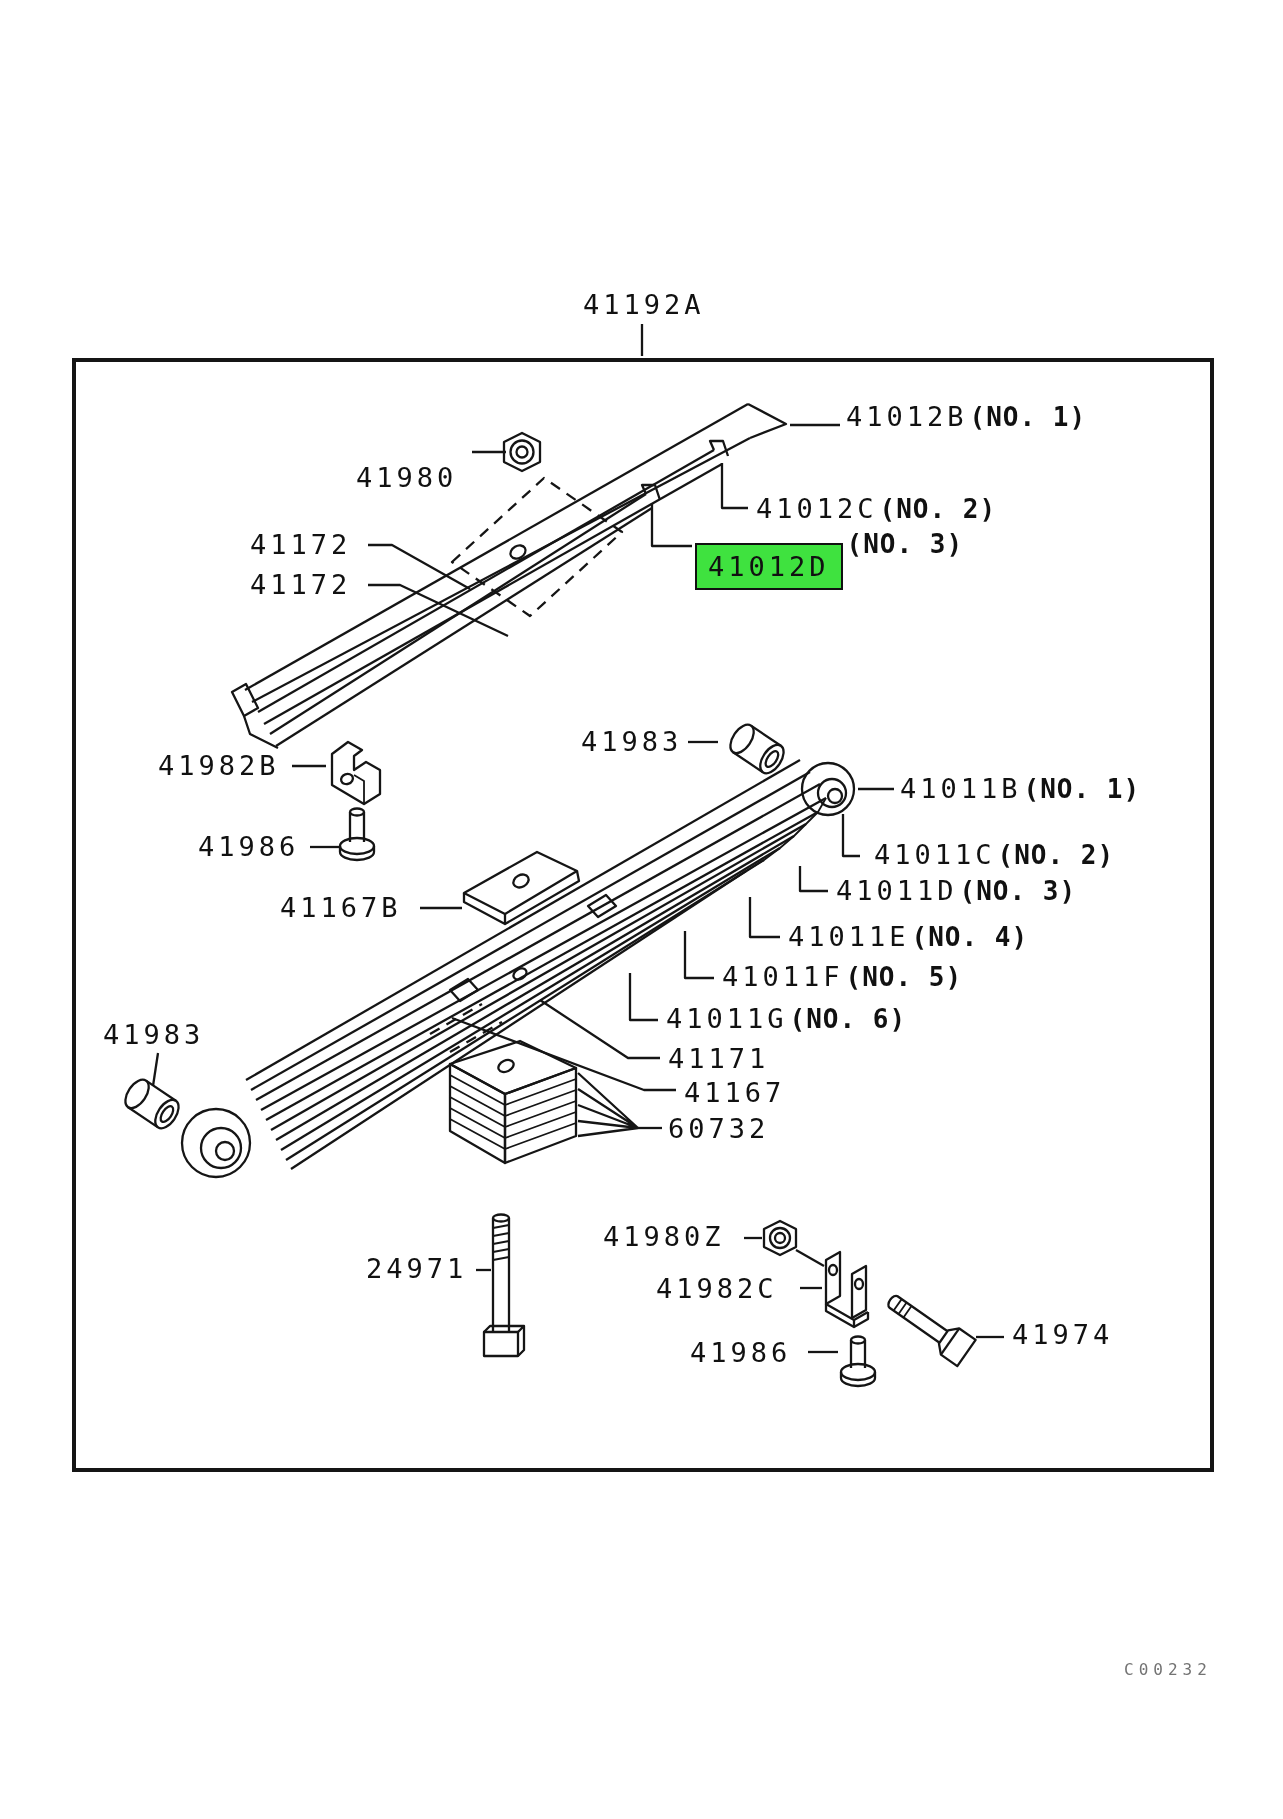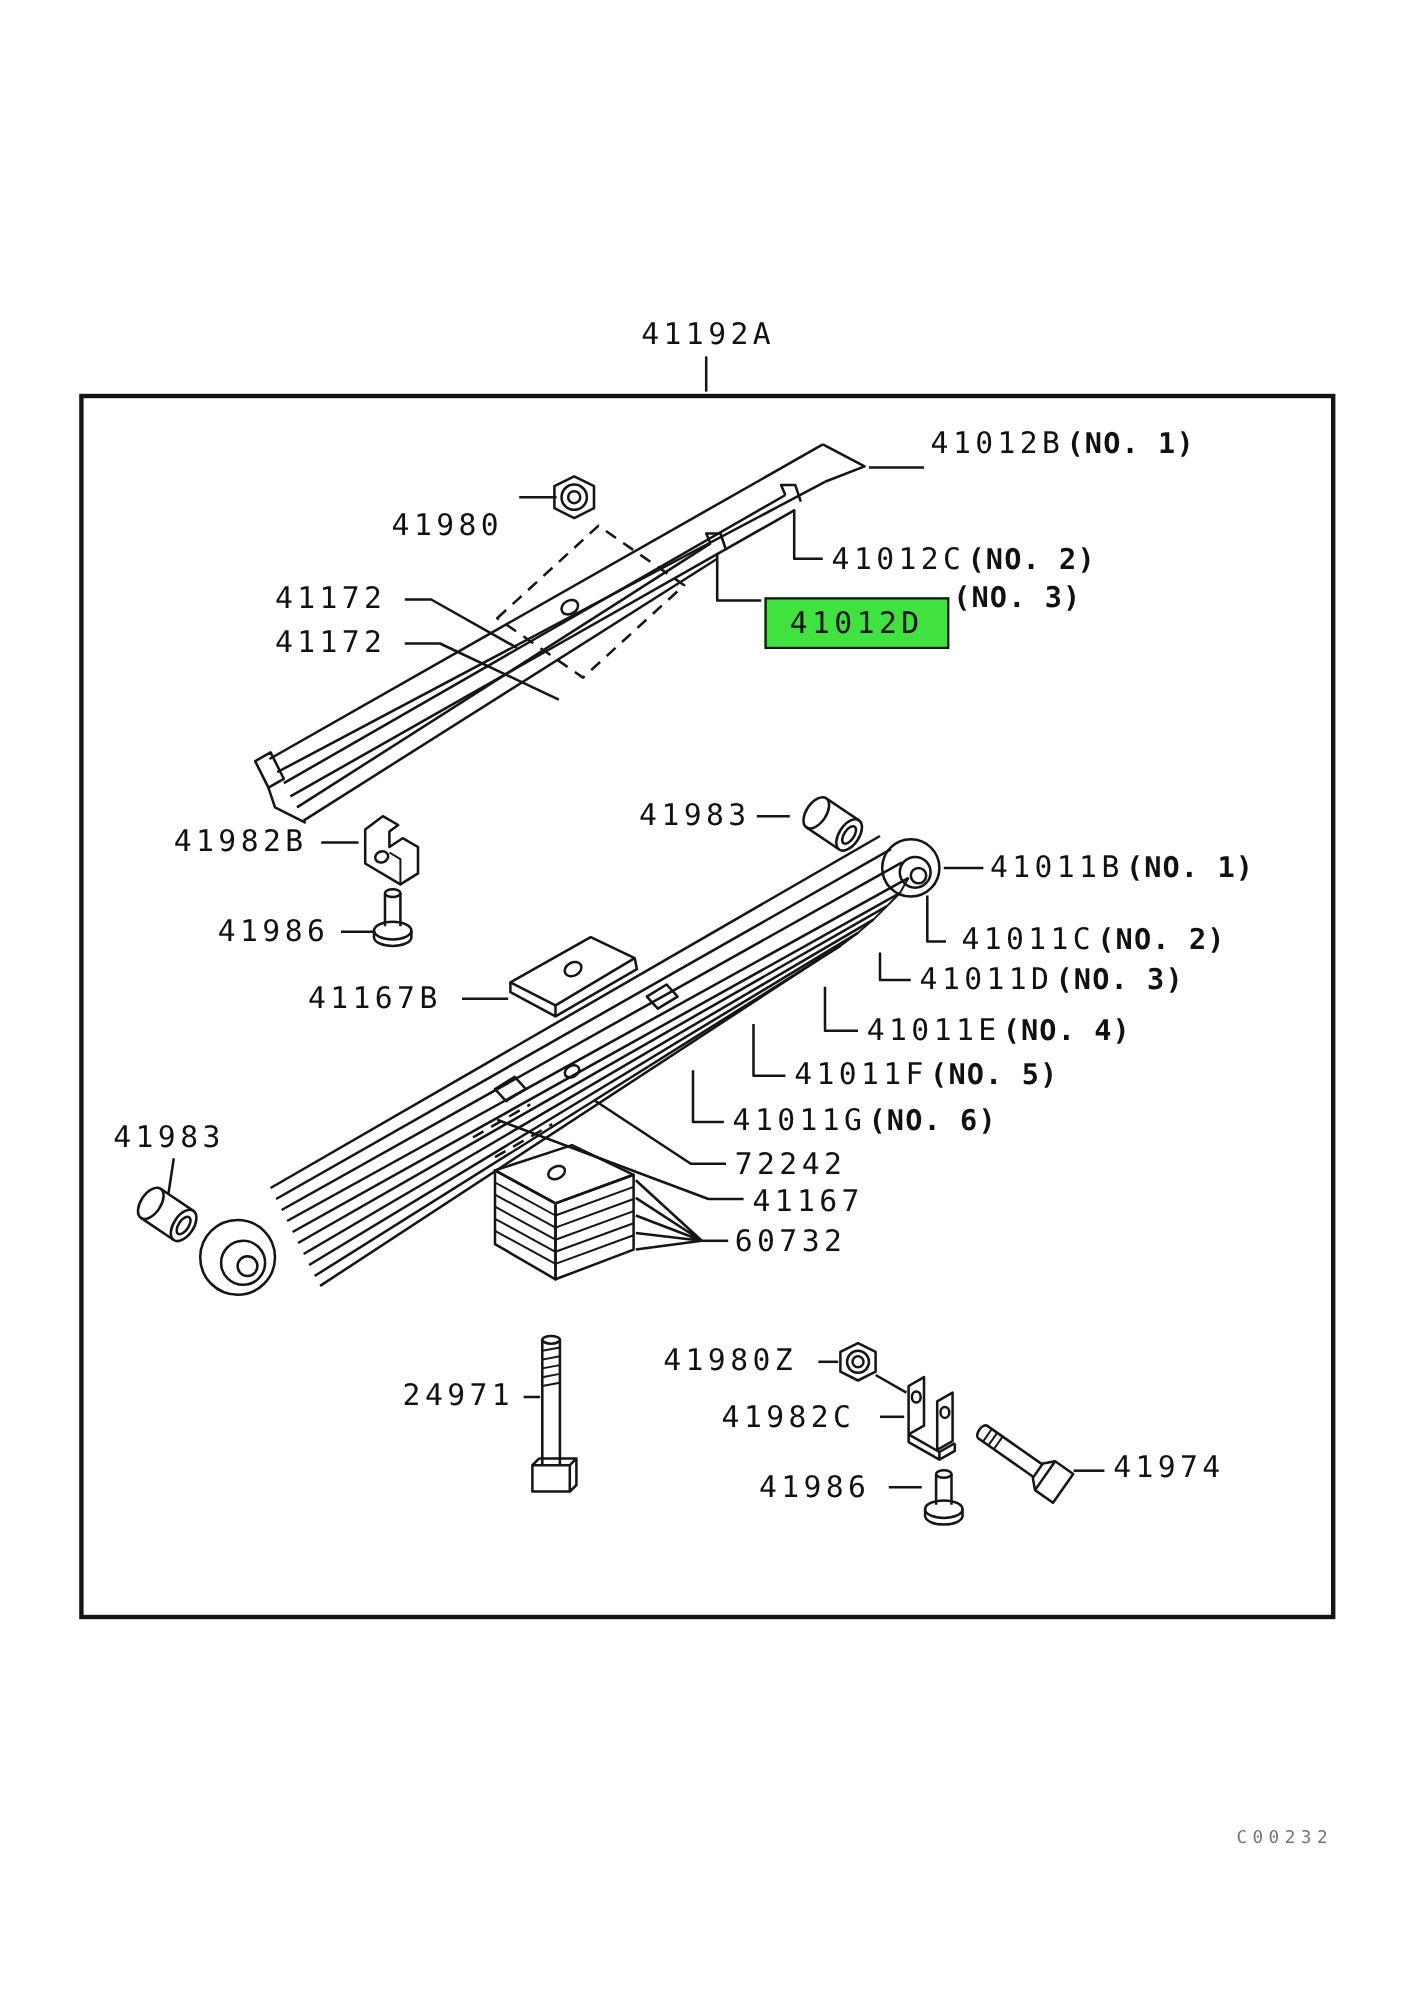--- a/index.html
+++ b/index.html
@@ -6,21 +6,21 @@
   body{width:1283px;height:1819px;position:relative;font-family:"DejaVu Sans Mono","Liberation Mono",monospace;color:#111;}
   #stage{position:absolute;inset:0;overflow:hidden;border-radius:11px;}
   #frame{position:absolute;left:72px;top:358px;width:1142px;height:1114px;border:4px solid #151515;box-sizing:border-box;}
   svg.art{position:absolute;left:0;top:0;width:1283px;height:1819px;}
   svg.art *{stroke:#151515;stroke-width:2.3;fill:none;stroke-linejoin:round;stroke-linecap:butt;}
   svg.art .dash{stroke-dasharray:11 8;}
   svg.art .thin{stroke-width:1.8;}
   .lbl{position:absolute;white-space:nowrap;font-size:27px;letter-spacing:4px;height:34px;line-height:34px;}
   .lbl .note{font-weight:bold;letter-spacing:1px;margin-left:2px;font-size:26px;}
   .hl-row{position:absolute;display:flex;align-items:center;height:48px;}
-  .hl-box{display:inline-block;background:var(--hl,#3FE23F);border:2.5px solid #111;padding:0 21px;height:43px;line-height:43px;font-size:27px;letter-spacing:4px;margin-top:44px;}
+  .hl-box{display:inline-block;background:var(--hl,#3FE23F);border:2.5px solid #111;padding:0 11px;height:43px;line-height:43px;font-size:27px;letter-spacing:4px;margin-top:44px;}
   .hl-row .note{font-weight:bold;letter-spacing:1px;margin-left:4px;font-size:26px;}
   #code{position:absolute;left:1124px;top:1660px;font-size:16px;letter-spacing:5px;color:#737373;}
 </style>
 </head>
 <body>
 
 <div id="stage">
 
   <div id="frame"></div>
 
@@ -184,21 +184,21 @@
       <path d="M14,-7 L75,-7 M14,7 L75,7 M75,-7 A4,7 0 0 1 75,7"></path>
       <path class="thin" d="M58,-7 L58,7 M64,-7 L64,7 M70,-7 L70,7"></path>
     </g>
     <line x1="976" y1="1337" x2="1004" y2="1337"></line>
   </svg>
 
   <div class="lbl" style="left:583px;top:288px"><span>41192A</span></div>
 
   <div class="lbl" style="left:356px;top:461px"><span>41980</span></div>
 
-  <div class="lbl" style="left:846px;top:387px"><span>41012B</span><span class="note">(NO. 1)</span></div>
+  <div class="lbl" style="left:846px;top:400px"><span>41012B</span><span class="note">(NO. 1)</span></div>
 
   <div class="lbl" style="left:756px;top:492px"><span>41012C</span><span class="note">(NO. 2)</span></div>
 
   <div class="hl-row" style="left:695px;top:520px;--hl:#3FE23F">
     <span class="hl-box">41012D</span>
     <span class="note">(NO. 3)</span>
   </div>
 
   <div class="lbl" style="left:250px;top:528px"><span>41172</span></div>
   <div class="lbl" style="left:250px;top:568px"><span>41172</span></div>
@@ -208,21 +208,21 @@
   <div class="lbl" style="left:198px;top:830px"><span>41986</span></div>
   <div class="lbl" style="left:280px;top:891px"><span>41167B</span></div>
 
   <div class="lbl" style="left:900px;top:772px"><span>41011B</span><span class="note">(NO. 1)</span></div>
   <div class="lbl" style="left:874px;top:838px"><span>41011C</span><span class="note">(NO. 2)</span></div>
   <div class="lbl" style="left:836px;top:874px"><span>41011D</span><span class="note">(NO. 3)</span></div>
   <div class="lbl" style="left:788px;top:920px"><span>41011E</span><span class="note">(NO. 4)</span></div>
   <div class="lbl" style="left:722px;top:960px"><span>41011F</span><span class="note">(NO. 5)</span></div>
   <div class="lbl" style="left:666px;top:1002px"><span>41011G</span><span class="note">(NO. 6)</span></div>
 
-  <div class="lbl" style="left:668px;top:1042px"><span>72242</span></div>
+  <div class="lbl" style="left:668px;top:1042px"><span>41171</span></div>
   <div class="lbl" style="left:684px;top:1076px"><span>41167</span></div>
   <div class="lbl" style="left:668px;top:1112px"><span>60732</span></div>
 
   <div class="lbl" style="left:103px;top:1018px"><span>41983</span></div>
   <div class="lbl" style="left:366px;top:1252px"><span>24971</span></div>
   <div class="lbl" style="left:603px;top:1220px"><span>41980Z</span></div>
   <div class="lbl" style="left:656px;top:1272px"><span>41982C</span></div>
   <div class="lbl" style="left:690px;top:1336px"><span>41986</span></div>
   <div class="lbl" style="left:1012px;top:1318px"><span>41974</span></div>
 

